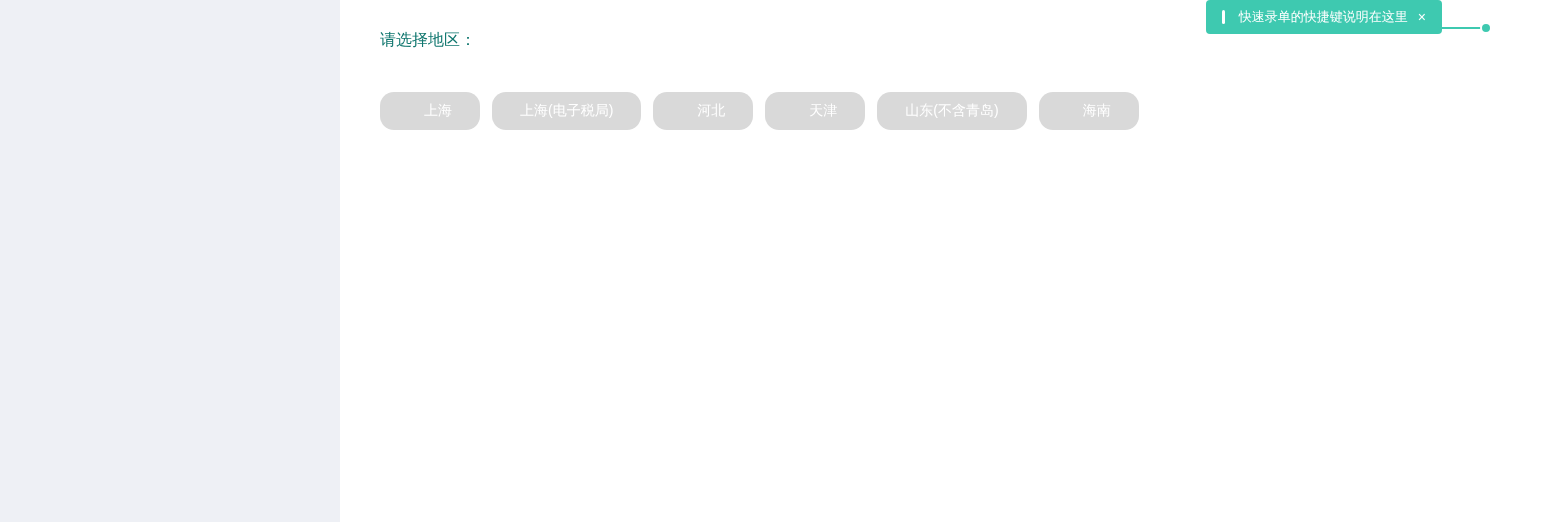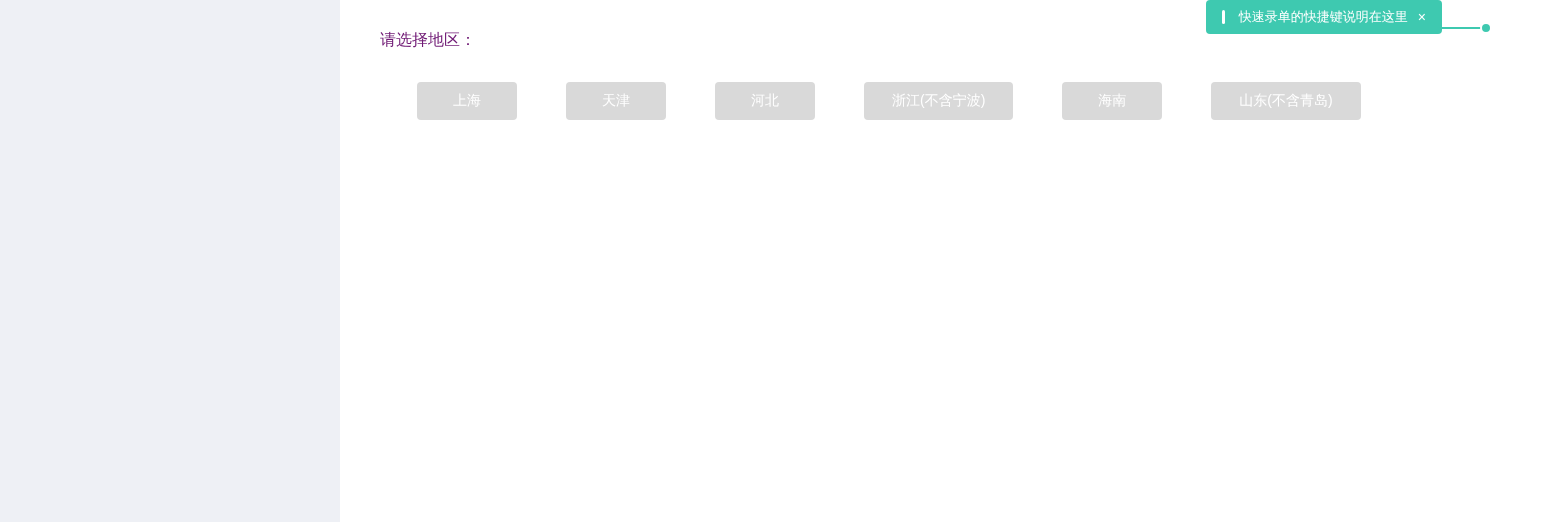--- a/index.html
+++ b/index.html
@@ -31,43 +31,42 @@
       left: 340px;
       top: 0;
       right: 0;
       bottom: 0;
       background: #ffffff;
       padding: 30px 40px;
     }
 
     .page-title {
       font-size: 16px;
-      color: #701a75;
+      color: #0f766e;
       font-weight: normal;
-      margin-bottom: 31px;
+      margin-bottom: 41px;
     }
 
     .region-buttons {
       display: flex;
       flex-wrap: wrap;
       gap: 12px;
     }
 
     .region-btn {
       background: #d9d9d9;
       border: none;
-      border-radius: 4px;
+      border-radius: 14px;
       color: #ffffff;
       font-size: 14px;
       padding: 10px 28px;
       cursor: pointer;
       white-space: nowrap;
       min-width: 100px;
-      text-align: center;
-      margin-left: 37px;
+      text-align: right;
     }
 
     
     .tooltip-banner {
       position: absolute;
       top: 0;
       right: 120px;
       background: #3ec9b0;
       color: #ffffff;
       font-size: 13px;
@@ -122,25 +121,25 @@
 </head>
 <body>
 
 <div class="left-sidebar"></div>
 
 <div class="main-content">
   <div class="page-title">请选择地区：</div>
 
   <div class="region-buttons">
   <button class="region-btn">上海</button>
+      <button class="region-btn">上海(电子税局)</button>
+      <button class="region-btn">河北</button>
       <button class="region-btn">天津</button>
-      <button class="region-btn">河北</button>
-      <button class="region-btn">浙江(不含宁波)</button>
+      <button class="region-btn">山东(不含青岛)</button>
       <button class="region-btn">海南</button>
-      <button class="region-btn">山东(不含青岛)</button>
     </div>
 </div>
 
 <div class="tooltip-banner">
   <span>快速录单的快捷键说明在这里</span>
   <button class="tooltip-close">×</button>
 </div>
 
 <div class="tooltip-line"></div>
 <div class="tooltip-dot"></div>

